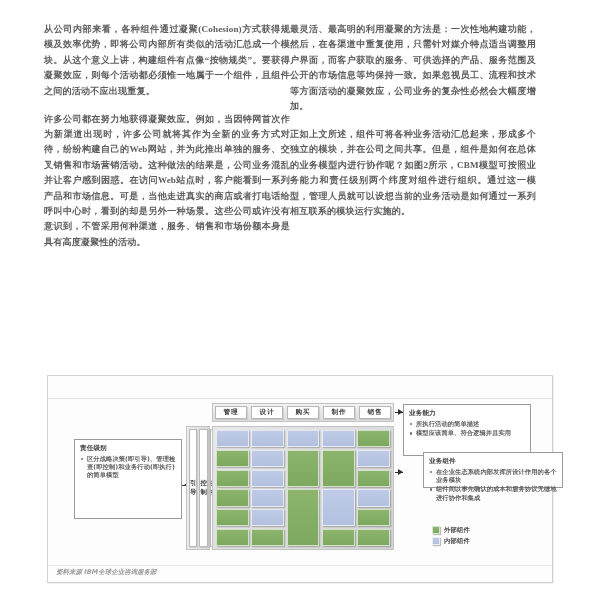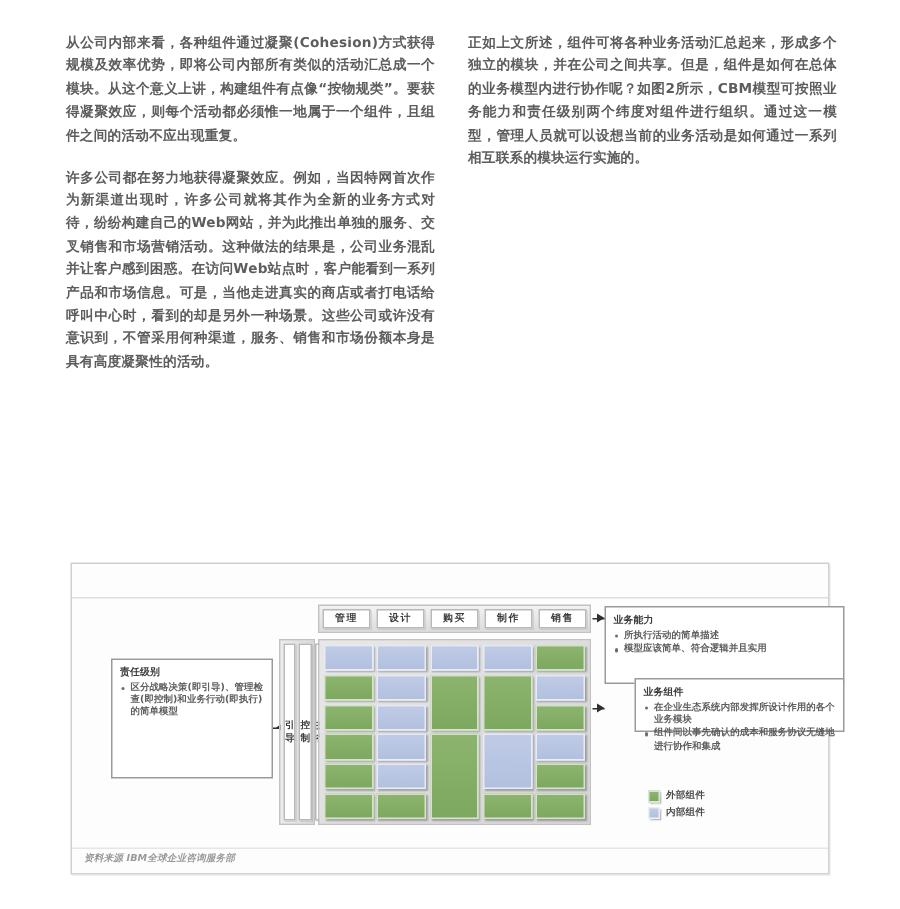--- a/index.html
+++ b/index.html
@@ -12,21 +12,21 @@
     position:relative;
     overflow:hidden;
   }
 
   
   #columns {
     position:absolute;
     left:44px; top:22px;
     width:514px;
     display:flex;
-    gap:22px;
+    font-family:Liberation Serif, serif;
   }
   .col { width:246px; }
 
   .para {
     font-size:9.1px;
     line-height:15.4px;
     letter-spacing:0.15px;
     text-align:justify;
     color:#5d5d5f;
     margin:0 0 12.5px 0;
@@ -109,21 +109,21 @@
   .callout li:before {
     content:"";
     position:absolute;
     left:1px; top:3px;
     width:2.4px; height:2.4px;
     border-radius:50%;
     background:#6b6b6d;
   }
 
   #co-resp  { left:26px;  top:48px;  width:108px; height:80px;margin-top:15px; }
-  #co-cap   { left:355px; top:28px;  width:160px; height:52px; }
+  #co-cap   { left:355px; top:28px;  width:128px; height:52px; }
   #co-comp  { left:355px; top:76px;  width:140px; height:36px;margin-left:20px; }
 
   
   .arrow {
     position:absolute;
     width:0; height:0;
     border-top:3.2px solid transparent;
     border-bottom:3.2px solid transparent;
   }
   .arrow-left  { border-right:5px solid #2f2f2f; }
@@ -203,21 +203,21 @@
   .cell.ext { background:linear-gradient(#8cb46e,#7da85f); }
   .cell.int { background:linear-gradient(#bfcbe6,#b2c0df); }
 
   
   #legend {
     position:absolute;
     left:356px; top:150px;
   }
   .leg-row {
     display:flex;
-    align-items:flex-end;
+    align-items:flex-start;
     margin-bottom:2px;
     gap:4px;
     padding-left:28px;
   }
   .leg-swatch {
     width:8px; height:8px;
     border:1px solid rgba(255,255,255,0.7);
     box-shadow:1px 1px 1px rgba(0,0,0,0.25);
   }
   .leg-swatch.ext { background:linear-gradient(#8cb46e,#7da85f); }
@@ -233,20 +233,21 @@
 <body>
 
 <div id="columns">
 
   <div class="col">
     <p class="para">从公司内部来看，各种组件通过凝聚(Cohesion)方式获得规模及效率优势，即将公司内部所有类似的活动汇总成一个模块。从这个意义上讲，构建组件有点像“按物规类”。要获得凝聚效应，则每个活动都必须惟一地属于一个组件，且组件之间的活动不应出现重复。</p>
     <p class="para">许多公司都在努力地获得凝聚效应。例如，当因特网首次作为新渠道出现时，许多公司就将其作为全新的业务方式对待，纷纷构建自己的Web网站，并为此推出单独的服务、交叉销售和市场营销活动。这种做法的结果是，公司业务混乱并让客户感到困惑。在访问Web站点时，客户能看到一系列产品和市场信息。可是，当他走进真实的商店或者打电话给呼叫中心时，看到的却是另外一种场景。这些公司或许没有意识到，不管采用何种渠道，服务、销售和市场份额本身是具有高度凝聚性的活动。</p>
   </div>
 
   <div class="col">
+    <p class="para">最灵活、最高明的利用凝聚的方法是：一次性地构建功能，然后，在各渠道中重复使用，只需针对媒介特点适当调整用户界面，而客户获取的服务、可供选择的产品、服务范围及公开的市场信息等均保持一致。如果忽视员工、流程和技术等方面活动的凝聚效应，公司业务的复杂性必然会大幅度增加。</p>
     <p class="para">正如上文所述，组件可将各种业务活动汇总起来，形成多个独立的模块，并在公司之间共享。但是，组件是如何在总体的业务模型内进行协作呢？如图2所示，CBM模型可按照业务能力和责任级别两个纬度对组件进行组织。通过这一模型，管理人员就可以设想当前的业务活动是如何通过一系列相互联系的模块运行实施的。</p>
   </div>
 
 </div>
 
 <div id="figure">
 
   <div id="fig-rule"></div>
 
   <div class="callout" id="co-resp">

